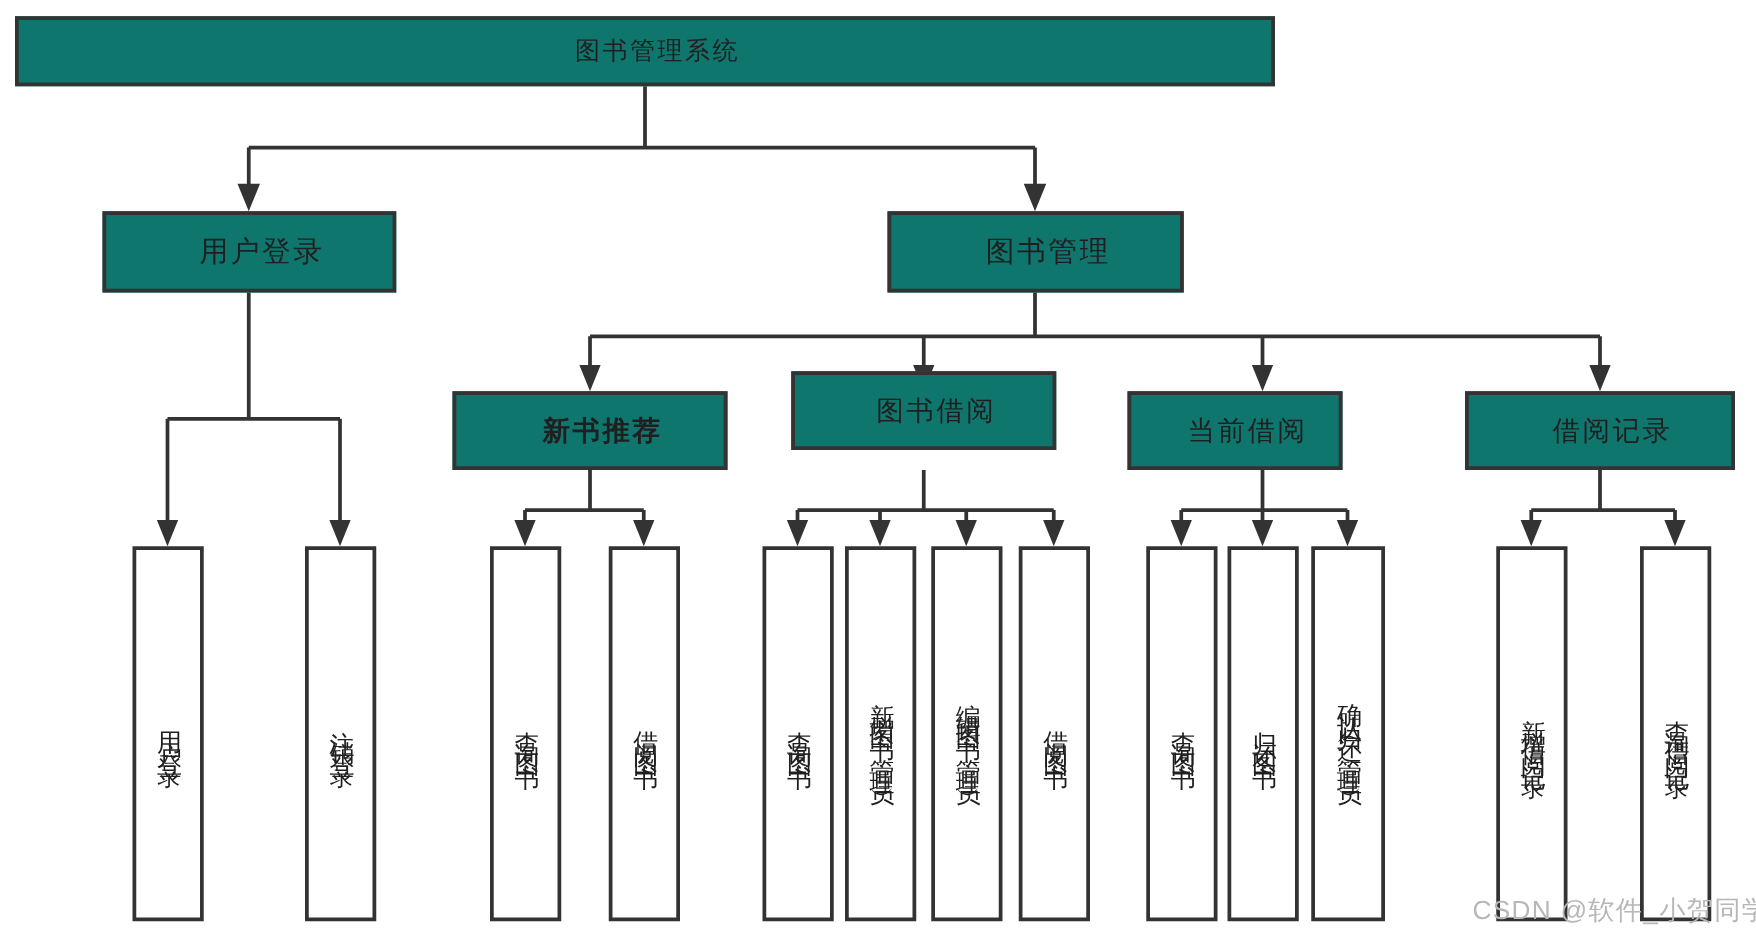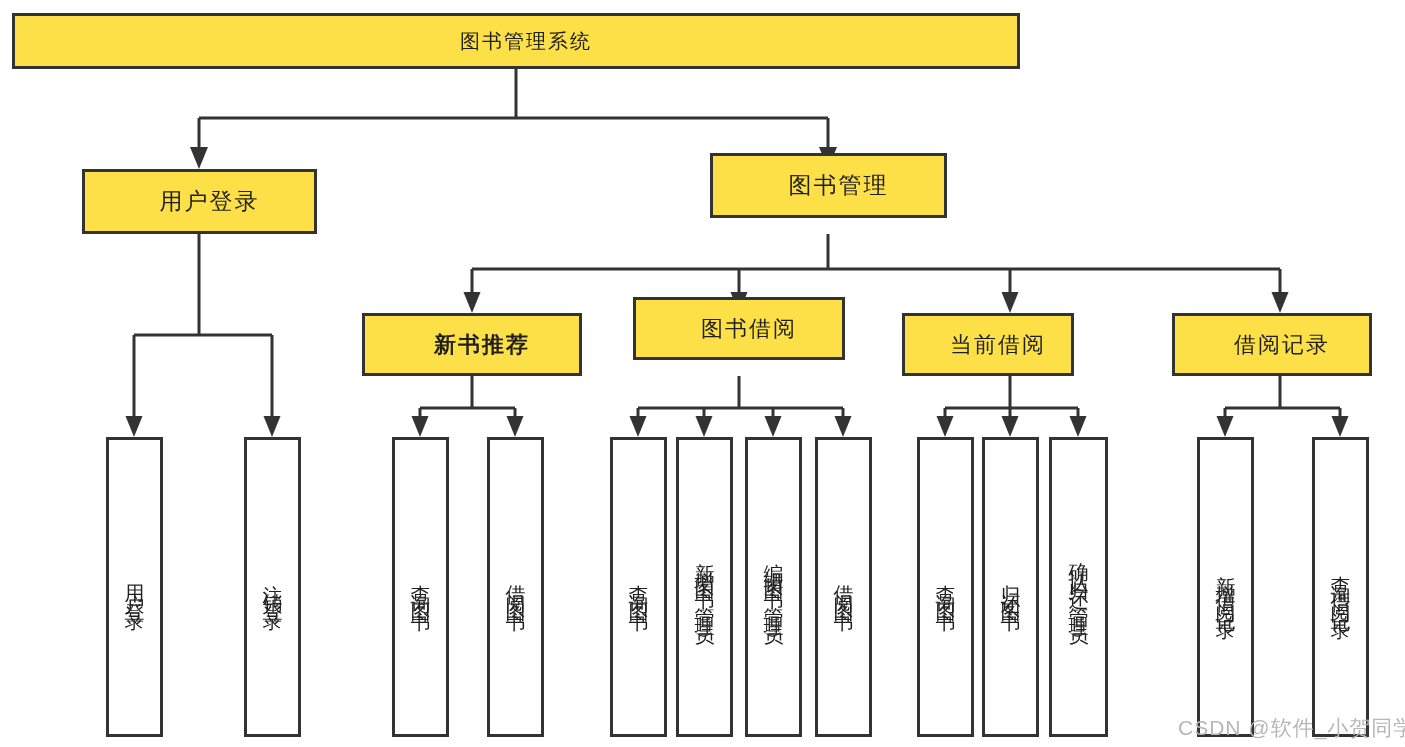--- a/index.html
+++ b/index.html
@@ -21,21 +21,21 @@
     left: 0;
     top: 0;
     width: 1405px;
     height: 747px;
     pointer-events: none;
   }
   .node {
     position: absolute;
     box-sizing: border-box;
     border: 3px solid #333333;
-    background: #fde047;
+    background: #0f766e;
     display: flex;
     align-items: center;
     justify-content: center;
     text-align: center;
     padding-left: 20px;
   }
   .node .hlabel {
     font-size: 21px;
     letter-spacing: 2px;
     white-space: nowrap;
@@ -145,34 +145,34 @@
     </g>
   </svg>
 
   <div class="node root" style="left:12px; top:13px; width:1008px; height:56px;">
     <span class="hlabel">图书管理系统</span>
   </div>
 
   <div class="node lvl2" style="left:82px; top:169px; width:235px; height:65px;">
     <span class="hlabel">用户登录</span>
   </div>
-  <div class="node lvl2" style="left:710px; top:153px; width:237px; height:65px;">
+  <div class="node lvl2" style="left:710px; top:169px; width:237px; height:65px;">
     <span class="hlabel">图书管理</span>
   </div>
 
   <div class="node lvl3" style="left:362px; top:313px; width:220px; height:63px;font-weight:bold;">
     <span class="hlabel">新书推荐</span>
   </div>
   <div class="node lvl3" style="left:633px; top:297px; width:212px; height:63px;">
     <span class="hlabel">图书借阅</span>
   </div>
   <div class="node lvl3" style="left:902px; top:313px; width:172px; height:63px;">
     <span class="hlabel">当前借阅</span>
   </div>
-  <div class="node lvl3" style="left:1172px; top:313px; width:200px; height:63px;">
+  <div class="node lvl3" style="left:1172px; top:313px; width:216px; height:63px;">
     <span class="hlabel">借阅记录</span>
   </div>
 
   <div class="vnode" style="left:106px;">
     <span class="vlabel">用户登录</span>
   </div>
   <div class="vnode" style="left:244px;">
     <span class="vlabel">注销登录</span>
   </div>
 

